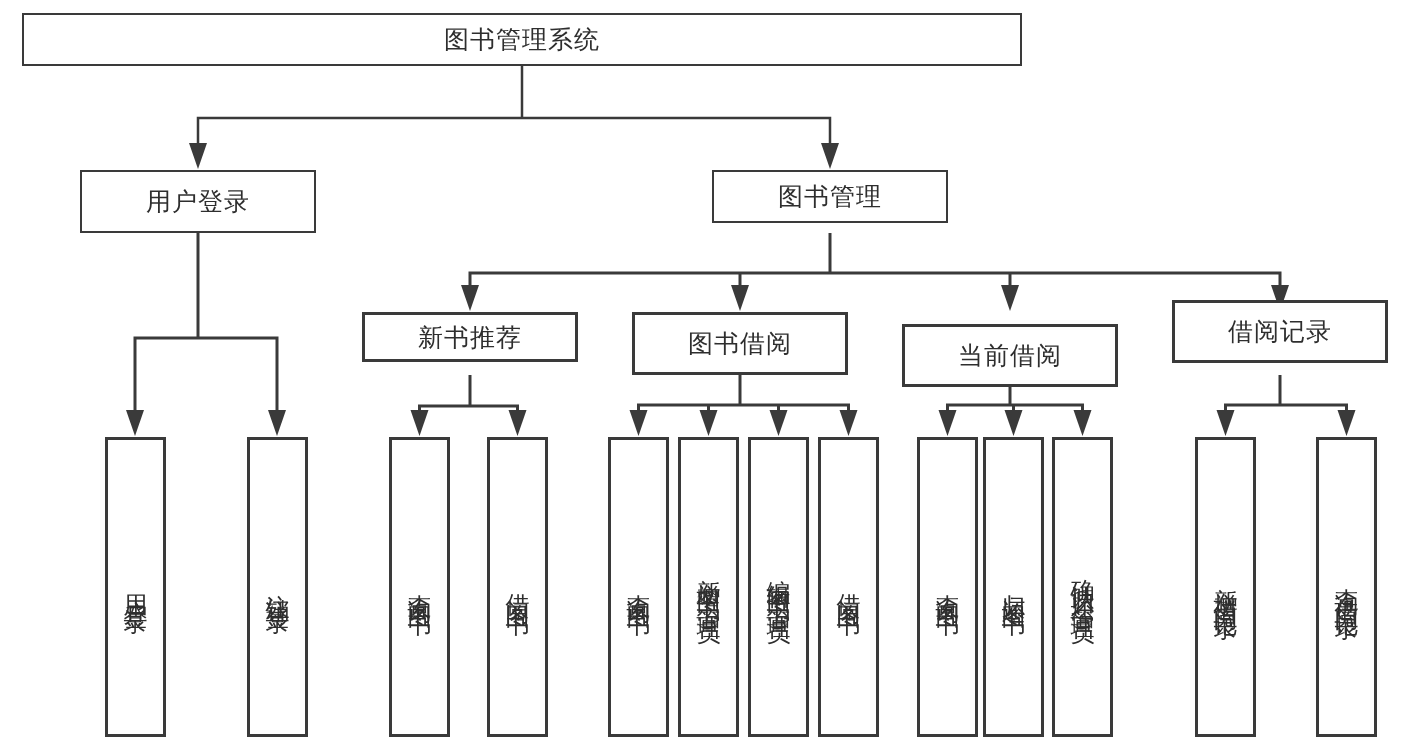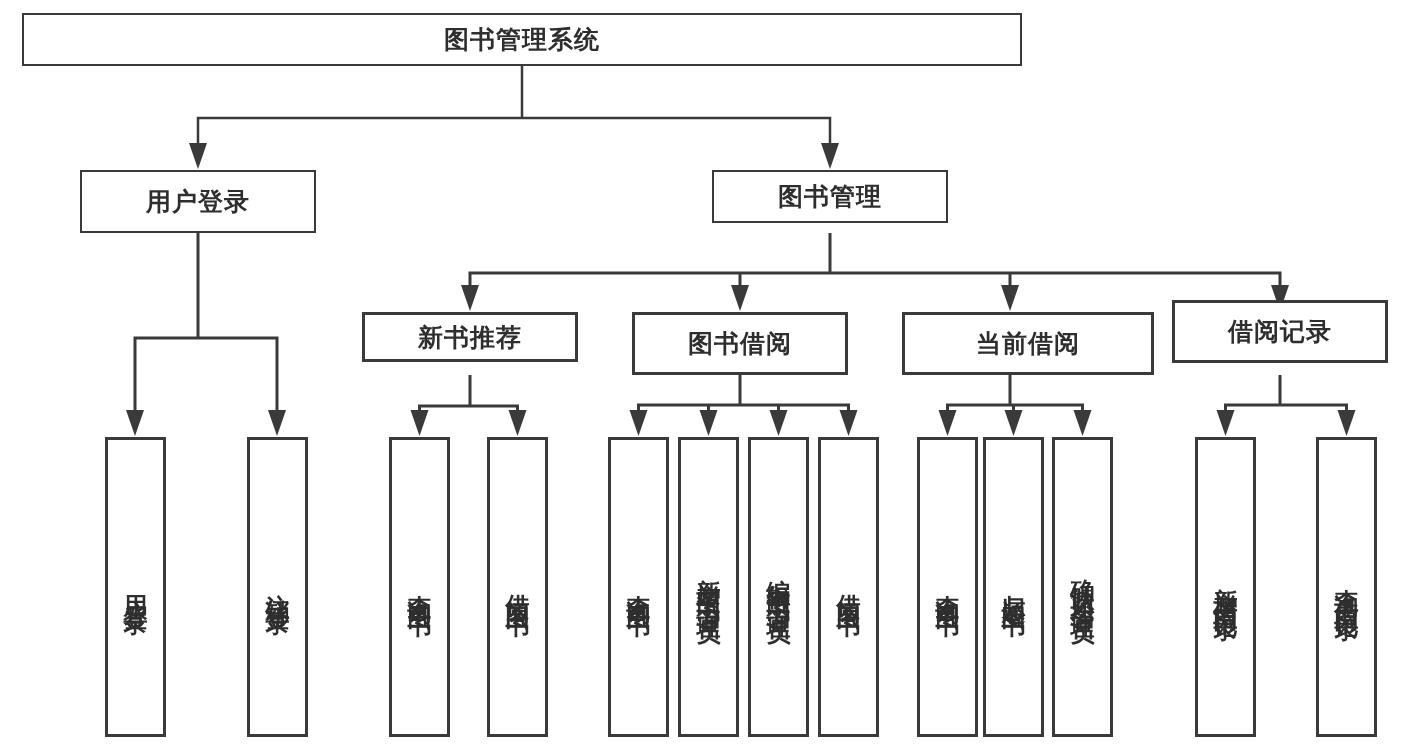--- a/index.html
+++ b/index.html
@@ -21,21 +21,20 @@
   .edge{stroke:var(--line);stroke-width:3;fill:none;}
   .edge.thin{stroke-width:2.5;}
   .arrow{fill:var(--line);stroke:none;}
   .node{
     position:absolute;
     background:var(--bg);
     border:3px solid var(--line);
     color:var(--text);
     display:flex;align-items:center;justify-content:center;
     text-align:center;
-    font-weight:bold;
   }
   .h-node{font-size:25px;letter-spacing:1px;white-space:nowrap;}
   .root-node{border-width:2.5px;}
   .l2-node{border-width:2.5px;}
   .v-node{
     writing-mode:vertical-rl;
     text-orientation:mixed;
     font-size:24px;
     letter-spacing:6px;
     line-height:1;
@@ -103,21 +102,21 @@
     <path class="arrow" d="M1337.5,410 L1355.5,410 L1346.5,436 Z"></path>
   </svg>
 
   <div class="node h-node root-node" style="left:22px;top:13px;width:1000px;height:53px">图书管理系统</div>
 
   <div class="node h-node l2-node" style="left:80px;top:170px;width:236px;height:63px">用户登录</div>
   <div class="node h-node l2-node" style="left:712px;top:170px;width:236px;height:53px">图书管理</div>
 
   <div class="node h-node" style="left:362px;top:312px;width:216px;height:50px">新书推荐</div>
   <div class="node h-node" style="left:632px;top:312px;width:216px;height:63px">图书借阅</div>
-  <div class="node h-node" style="left:902px;top:312px;width:252px;height:63px">当前借阅</div>
+  <div class="node h-node" style="left:902px;top:324px;width:216px;height:63px">当前借阅</div>
   <div class="node h-node" style="left:1172px;top:300px;width:216px;height:63px">借阅记录</div>
 
   <div class="node v-node" style="left:105px;top:437px;width:61px;height:300px">用户登录</div>
   <div class="node v-node" style="left:247px;top:437px;width:61px;height:300px">注销登录</div>
 
   <div class="node v-node" style="left:389px;top:437px;width:61px;height:300px">查询图书</div>
   <div class="node v-node" style="left:487px;top:437px;width:61px;height:300px">借阅图书</div>
 
   <div class="node v-node" style="left:608px;top:437px;width:61px;height:300px">查询图书</div>
   <div class="node v-node" style="left:678px;top:437px;width:61px;height:300px">新增图书（管理员）</div>

